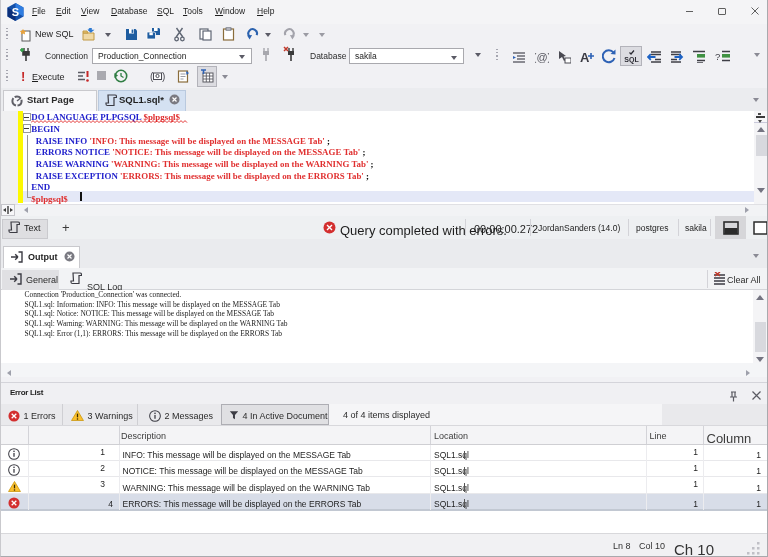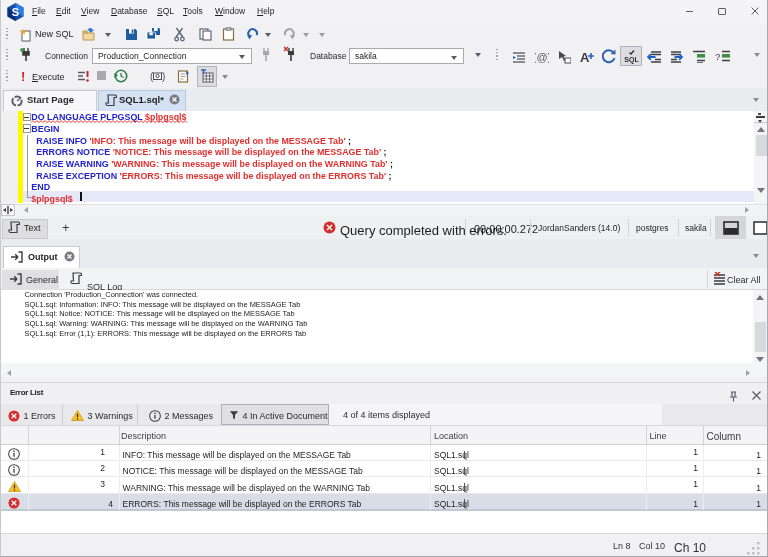--- a/index.html
+++ b/index.html
@@ -1,21 +1,21 @@
 <!DOCTYPE html>
 <html><head><meta charset="utf-8">
 <style>
 *{margin:0;padding:0;box-sizing:border-box}
 html,body{width:768px;height:557px;overflow:hidden}
 body{position:relative;font-family:"Liberation Sans",sans-serif;background:#f1f1f4;color:#1e1e1e;border-right:1px solid #a9a9ad;border-left:1px solid #c9c9cd;border-bottom:1px solid #a9a9ad}
 .a{position:absolute}
 .u{text-decoration:underline;text-underline-offset:1px;text-decoration-thickness:0.8px}
 .car{width:0;height:0;border-left:3.5px solid transparent;border-right:3.5px solid transparent;border-top:4px solid #5b5b66}
 .sep{width:1px;background:#d3d3d8}
-.mono{font-family:Liberation Sans, sans-serif}
+.mono{font-family:Liberation Serif, serif}
 .cb{background:#fff;border:1px solid #a9a9ae;font-size:8.5px;line-height:14.5px;padding-left:5px;color:#1e1e1e}
 .grip{width:1.5px;background-image:repeating-linear-gradient(to bottom,#a6a6b0 0 1.3px,rgba(0,0,0,0) 1.3px 3.2px)}
 .tbtn{display:flex;align-items:center;font-size:9px;color:#2b2b2b;white-space:nowrap;overflow:hidden;padding-top:3px}
 </style></head>
 <body>
 
 <div class="a" style="left:0;top:0;width:768px;height:24px;background:#f4f4f6"></div>
 <svg class="a" style="left:6px;top:3px" width="17" height="18" viewBox="0 0 17 18">
  <polygon points="8.5,0 16.5,4.5 16.5,13.5 8.5,18 0.5,13.5 0.5,4.5" fill="#1550a8"></polygon>
  <polygon points="8.5,0 16.5,4.5 16.5,13.5 8.5,9" fill="#2f7de1"></polygon>
@@ -378,21 +378,21 @@
 
 <div class="a" style="left:0;top:424.5px;width:768px;height:20px;background:#f4f4f6;border-bottom:1px solid #cfcfd3;border-top:1px solid #d8d8dc"></div>
 <div class="a sep" style="left:26.5px;top:425.5px;height:18px"></div>
 <div class="a sep" style="left:117.5px;top:425.5px;height:18px"></div>
 <div class="a sep" style="left:428.5px;top:425.5px;height:18px"></div>
 <div class="a sep" style="left:645px;top:425.5px;height:18px"></div>
 <div class="a sep" style="left:702px;top:425.5px;height:18px"></div>
 <div class="a" style="left:120px;top:431px;font-size:9px;color:#3c3c3c">Description</div>
 <div class="a" style="left:433px;top:431px;font-size:9px;color:#3c3c3c">Location</div>
 <div class="a" style="left:648.5px;top:431px;font-size:9px;color:#3c3c3c">Line</div>
-<div class="a" style="left:705.5px;top:431px;font-size:10px;color:#3c3c3c">Column</div>
+<div class="a" style="left:705.5px;top:431px;font-size:13px;color:#3c3c3c">Column</div>
 
 <div class="a" style="left:0;top:444.5px;width:768px;height:65px;background:#fff"></div>
 <div class="a" style="left:0;top:493.1px;width:768px;height:16.3px;background:#d8dde8"></div>
 <div class="a" style="left:0;top:460.2px;width:768px;height:1px;background:#e8e8eb"></div>
 <div class="a" style="left:0;top:476.4px;width:768px;height:1px;background:#e8e8eb"></div>
 <div class="a" style="left:0;top:492.6px;width:768px;height:1px;background:#e8e8eb"></div>
 <div class="a" style="left:0;top:509.4px;width:768px;height:1.2px;background:#c2c8d2"></div>
 <div class="a" style="left:26.5px;top:444.5px;width:1px;height:65px;background:#ececef"></div>
 <div class="a" style="left:117.5px;top:444.5px;width:1px;height:65px;background:#ececef"></div>
 <div class="a" style="left:428.5px;top:444.5px;width:1px;height:65px;background:#ececef"></div>
@@ -442,21 +442,21 @@
 <div class="a" style="left:712px;top:498.8px;width:48px;text-align:right;font-size:8.5px">1</div>
 <div class="a" style="left:462.5px;top:450.5px;width:1px;height:8.5px;background:#555"></div>
 <div class="a" style="left:462.5px;top:466.8px;width:1px;height:8.5px;background:#555"></div>
 <div class="a" style="left:462.5px;top:483.0px;width:1px;height:8.5px;background:#555"></div>
 <div class="a" style="left:462.5px;top:499.3px;width:1px;height:8.5px;background:#555"></div>
 
 <div class="a" style="left:0;top:510.6px;width:768px;height:22.4px;background:#fff"></div>
 <div class="a" style="left:0;top:533px;width:768px;height:24px;background:#f1f1f3;border-top:1px solid #d8d8db"></div>
 <div class="a" style="left:612px;top:541px;font-size:9px;color:#333">Ln 8</div>
 <div class="a" style="left:638px;top:541px;font-size:9px;color:#333">Col 10</div>
-<div class="a" style="left:673px;top:541px;font-size:12px;color:#333">Ch 10</div>
+<div class="a" style="left:673px;top:541px;font-size:15px;color:#333">Ch 10</div>
 <svg class="a" style="left:746px;top:542px" width="14" height="13" viewBox="0 0 14 13">
  <g fill="#c0c0c6">
       <rect x="10" y="0" width="2.5" height="2.5"></rect>
       <rect x="10" y="5" width="2.5" height="2.5"></rect>
       <rect x="10" y="10" width="2.5" height="2.5"></rect>
       <rect x="5" y="5" width="2.5" height="2.5"></rect>
       <rect x="5" y="10" width="2.5" height="2.5"></rect>
       <rect x="0" y="10" width="2.5" height="2.5"></rect>
     </g>
 </svg>

